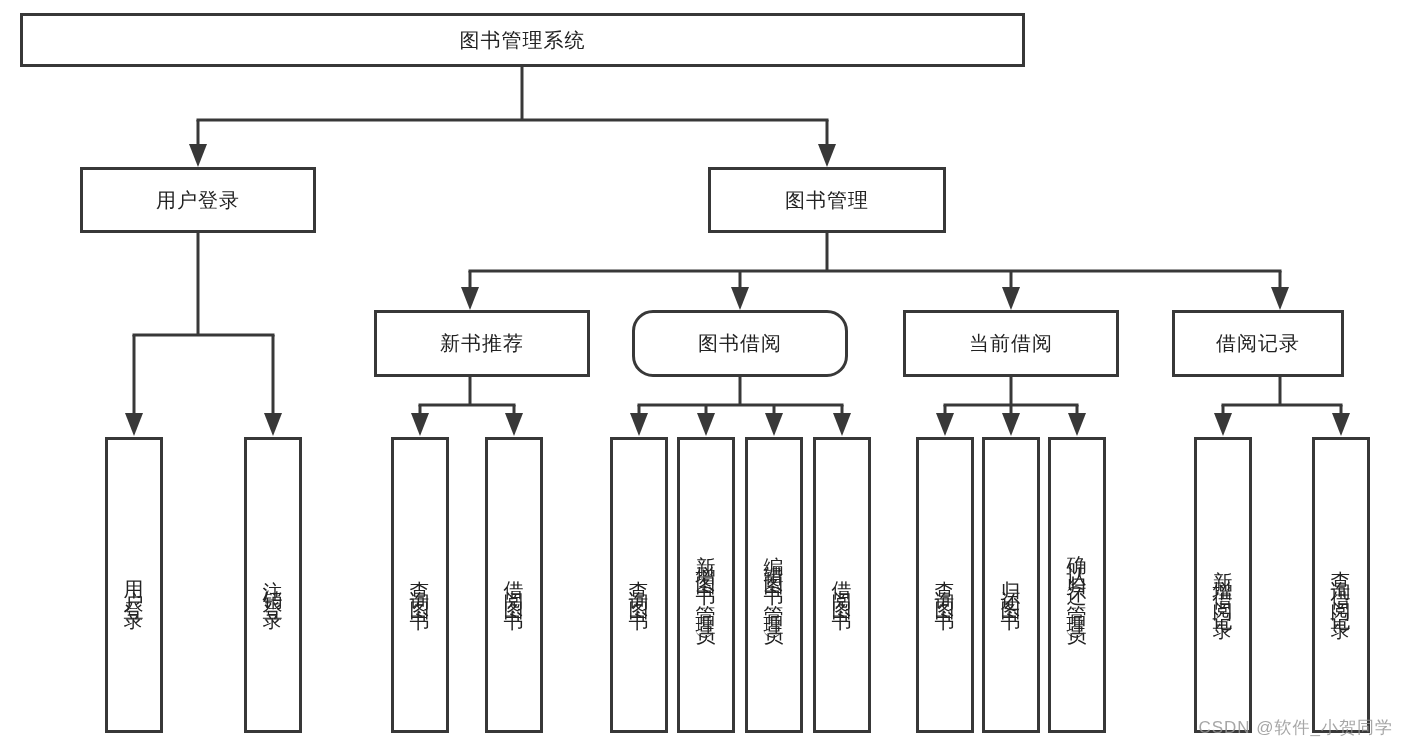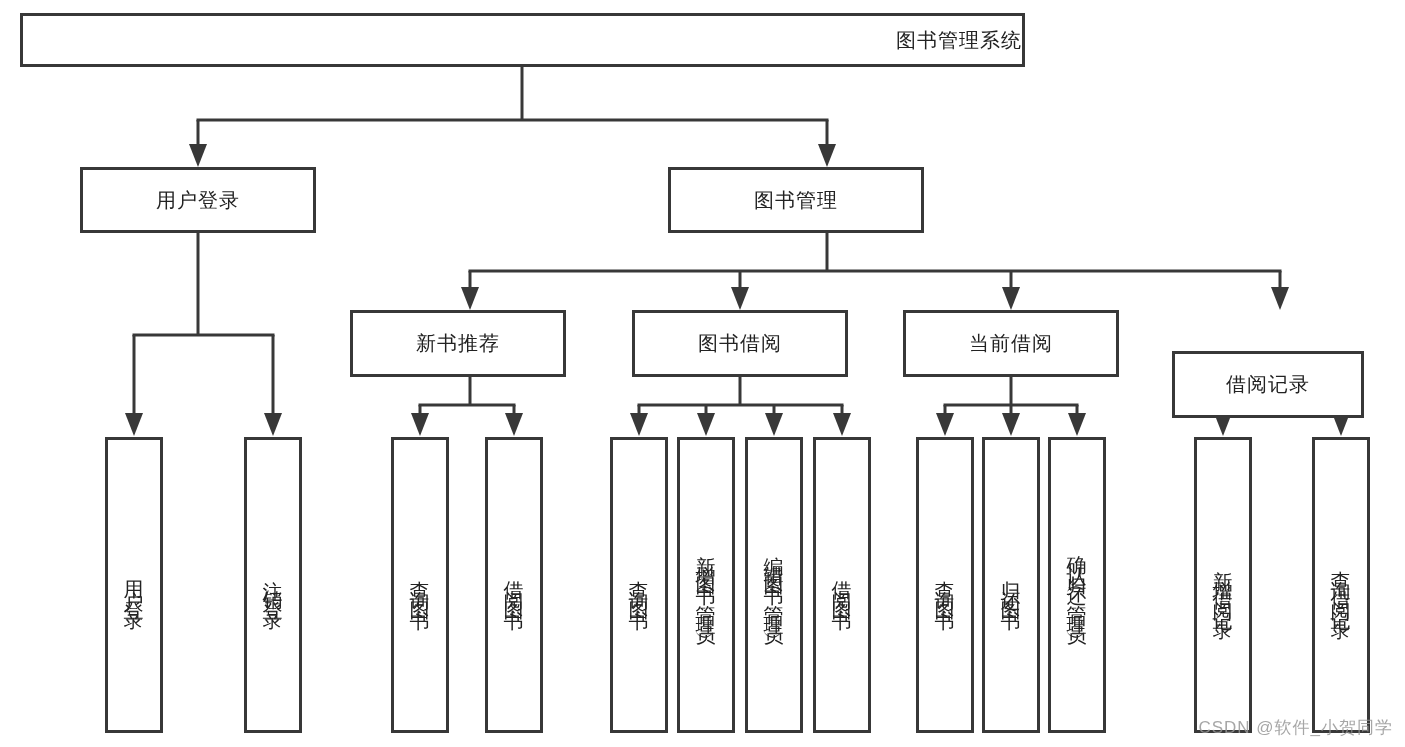--- a/index.html
+++ b/index.html
@@ -42,31 +42,31 @@
   .vnode .vtext {
     writing-mode: vertical-rl;
     text-orientation: mixed;
     font-size: 20px;
     line-height: 1;
     letter-spacing: 10px;
     white-space: nowrap;
     color: #222222;
   }
   
-  .n-root      { left: 20px;   top: 13px;  width: 1005px; height: 54px; justify-content: flex-end; }
+  .n-root      { left: 20px;   top: 13px;  width: 1005px; height: 54px; }
   
   .lvl2        { top: 167px; height: 66px; }
   .n-user      { left: 80px;   width: 236px; }
-  .n-mgmt      { left: 668px;  width: 256px; }
+  .n-mgmt      { left: 708px;  width: 238px; }
   
   .lvl3        { top: 310px; height: 67px; }
-  .n-newbooks  { left: 350px;  width: 216px; }
-  .n-borrowing { left: 632px;  width: 216px; }
+  .n-newbooks  { left: 374px;  width: 216px; }
+  .n-borrowing { left: 632px;  width: 216px; border-radius: 21px; }
   .n-current   { left: 903px;  width: 216px; text-align: right; }
-  .n-records   { left: 1172px; width: 192px; margin-top: 41px; }
+  .n-records   { left: 1172px; width: 172px; }
   
   .leaf        { top: 437px; height: 296px; width: 58px; }
   .x-login     { left: 105px; }
   .x-logout    { left: 244px; }
   .x-nbquery   { left: 391px; }
   .x-nbborrow  { left: 485px; }
   .x-bwquery   { left: 610px; }
   .x-bwadd     { left: 677px; }
   .x-bwedit    { left: 745px; }
   .x-bwborrow  { left: 813px; }

